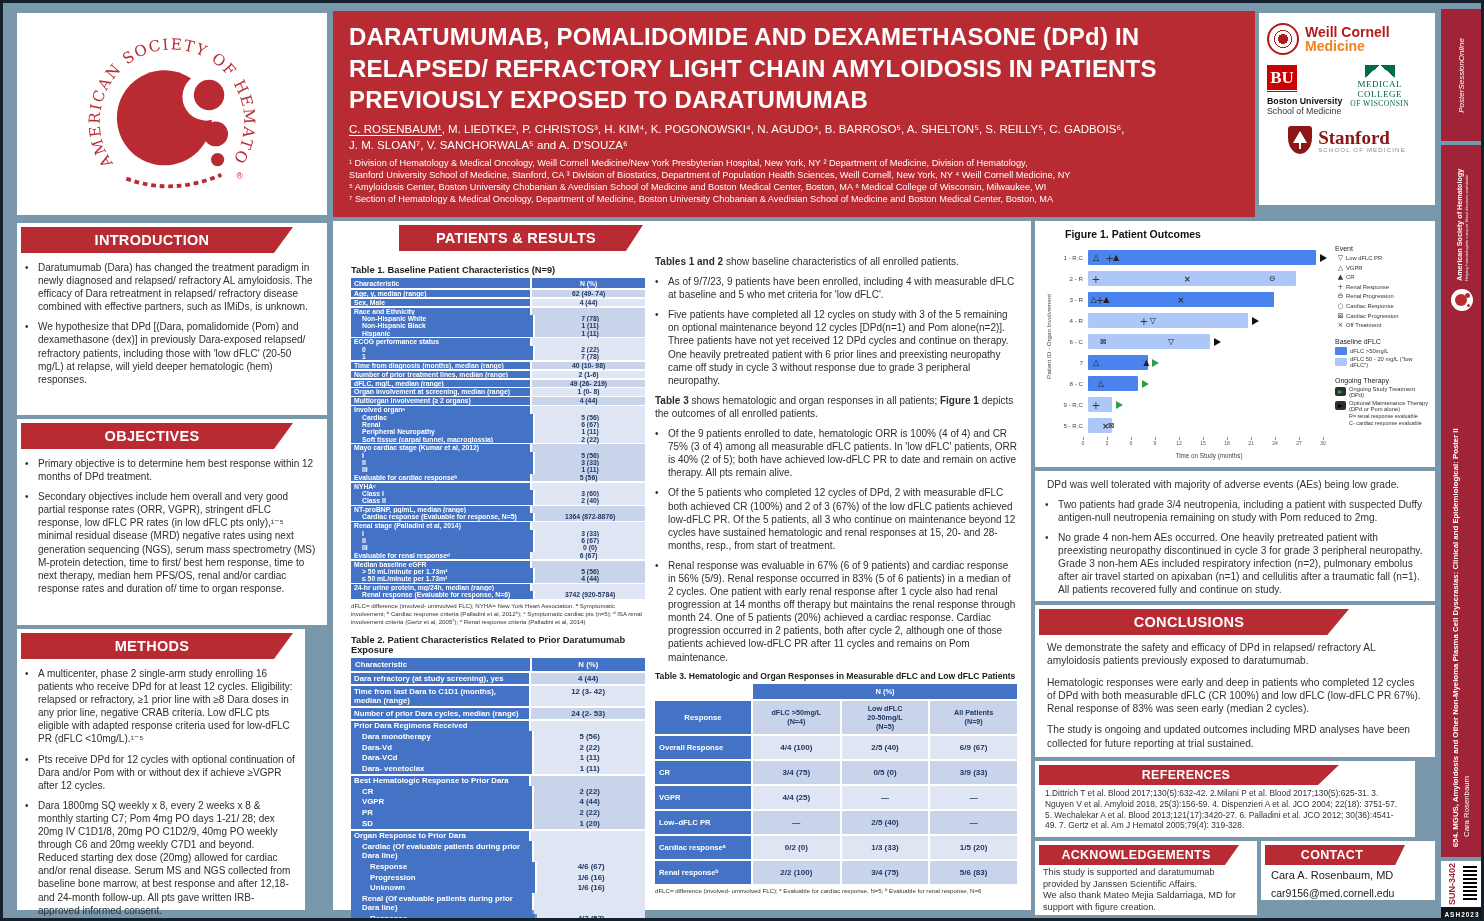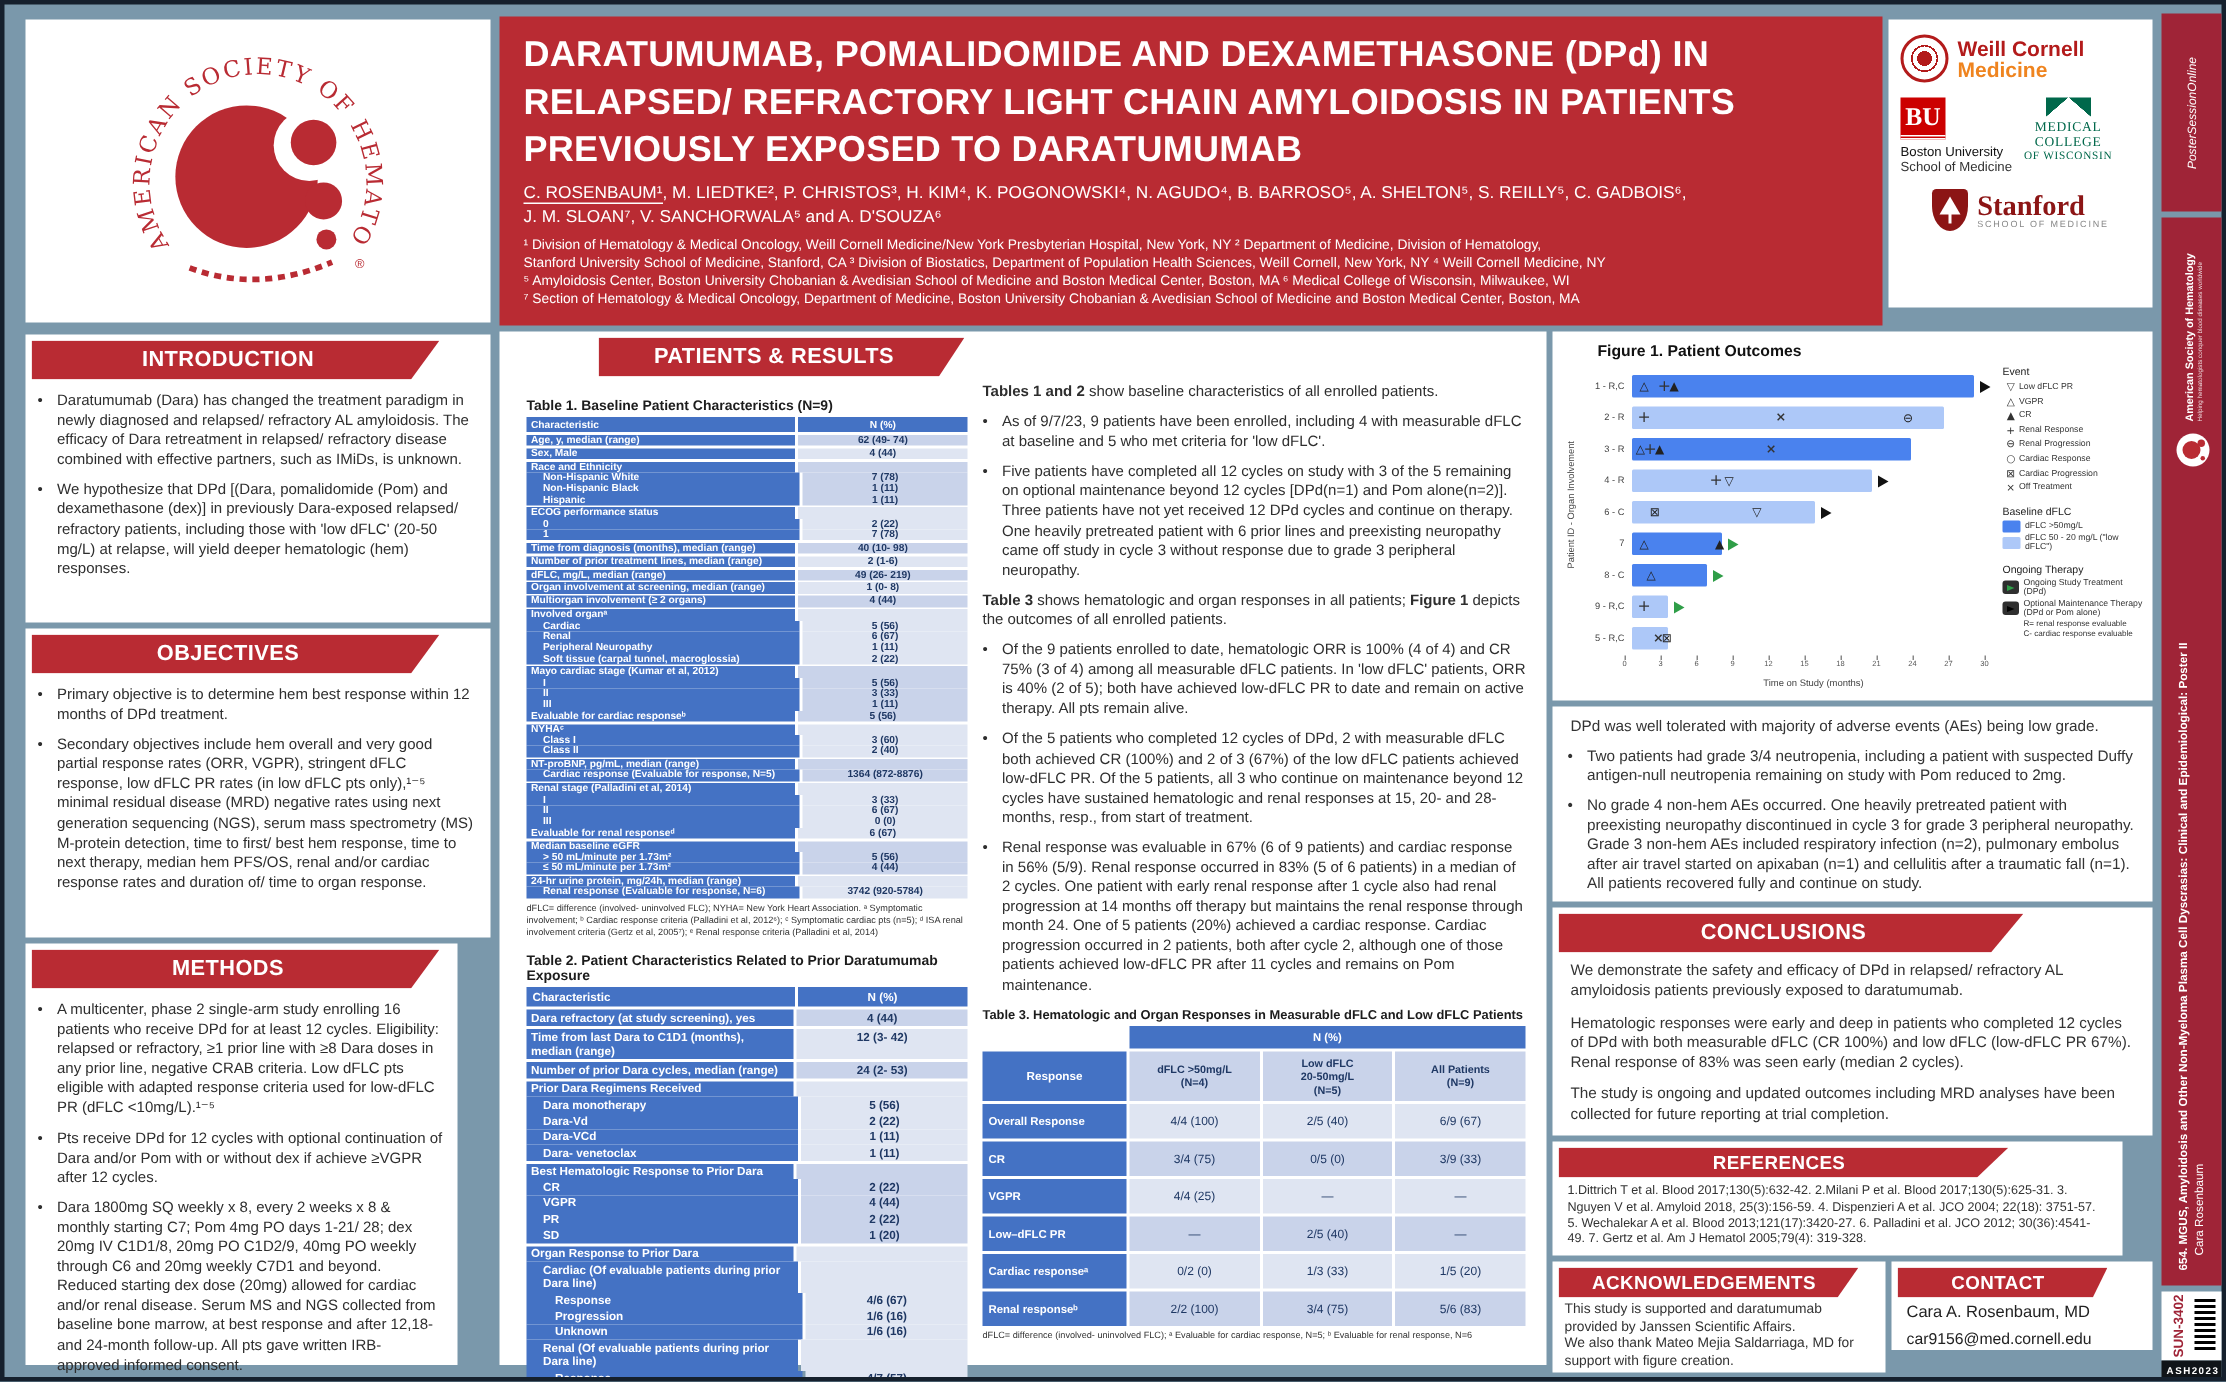--- a/index.html
+++ b/index.html
@@ -31,21 +31,21 @@
 
   
   .weill{display:flex;align-items:center;gap:6px;margin-top:4px;}
   .weill .seal{width:32px;height:32px;border-radius:50%;border:2.5px solid #b31b1b;box-sizing:border-box;
     background:radial-gradient(circle,#b31b1b 0 5px,#fff 5px 8px,#b31b1b 8px 9px,#fff 9px);}
   .weill .wtxt{font-weight:bold;font-size:14px;line-height:1.02;}
   .weill .l1{color:#b31b1b;} .weill .l2{color:#ef841f;}
   .bu-mcw{display:flex;gap:8px;margin-top:10px;}
   .bu .busq{width:30px;height:28px;background:#cc0000;color:#fff;display:flex;align-items:center;justify-content:center;
     font-family:"Liberation Serif","DejaVu Serif",serif;font-weight:bold;font-size:17px;border-bottom:3px double #fff;box-sizing:border-box;}
-  .bu .bt1{font-size:8.8px;font-weight:normal;color:#111;margin-top:3px;}
+  .bu .bt1{font-size:8.8px;font-weight:bold;color:#111;margin-top:3px;}
   .bu .bt2{font-size:8.8px;color:#333;}
   .mcw{text-align:center;font-family:"Liberation Serif","DejaVu Serif",serif;color:#00684b;}
   .mcw .book{width:30px;height:13px;margin:0 auto 1px auto;background:
     linear-gradient(to bottom right,#00684b 49%,transparent 50%) left/50% 100% no-repeat,
     linear-gradient(to bottom left,#00684b 49%,transparent 50%) right/50% 100% no-repeat;}
   .mcw .m1{font-size:9px;letter-spacing:.5px;} .mcw .m2{font-size:9px;letter-spacing:.5px;} .mcw .m3{font-size:7.5px;letter-spacing:.5px;}
   .stanford{display:flex;align-items:center;justify-content:center;gap:6px;margin-top:10px;}
   .stanford .shield{width:24px;height:28px;background:#8c1515;border-radius:3px 3px 50% 50%/3px 3px 60% 60%;position:relative;}
   .stanford .tree{position:absolute;left:50%;top:5px;transform:translateX(-50%);width:0;height:0;
     border-left:7px solid transparent;border-right:7px solid transparent;border-bottom:12px solid #fff;}
@@ -107,21 +107,21 @@
 
   
   .t3row{display:grid;grid-template-columns:96px 1fr 1fr 1fr;gap:2px;margin-top:2px;}
   .t3row.span{grid-template-columns:96px 1fr;}
   .t3cell{box-sizing:border-box;display:flex;flex-direction:column;justify-content:center;}
   .t3corner{background:transparent;}
   .t3nph{background:#4472c4;color:#fff;font-weight:bold;font-size:7.5px;text-align:center;padding:3px;}
   .t3resp{background:#4472c4;color:#fff;font-weight:bold;font-size:7.8px;align-items:center;padding:4px;}
   .t3ch{background:#c9d3ea;color:#1f3864;font-weight:bold;font-size:7.2px;text-align:center;align-items:center;padding:3px 2px;line-height:1.25;}
   .t3lbl{background:#4472c4;color:#fff;font-weight:bold;font-size:7.6px;padding:7px 4px;justify-content:center;}
-  .t3val{color:#1f3864;font-weight:normal;font-size:8px;align-items:center;padding:7px 2px;}
+  .t3val{color:#1f3864;font-weight:bold;font-size:8px;align-items:center;padding:7px 2px;}
   .t3val.b1{background:#dfe5f2;} .t3val.b2{background:#c9d3ea;}
 
   
   #figure-panel{left:1032px;top:218px;width:400px;height:246px;}
   #fig-title{position:absolute;left:30px;top:7px;font-weight:bold;font-size:10.5px;color:#111;}
   #fig-ylabel{position:absolute;left:-32px;top:112px;transform:rotate(-90deg);font-size:6.2px;color:#444;width:90px;text-align:center;}
   #fig-rows{position:absolute;left:10px;top:26px;}
   .frow{display:flex;align-items:center;height:21px;}
   .flab{width:38px;text-align:right;padding-right:5px;font-size:6.2px;color:#444;flex:0 0 38px;}
   .ftrack{width:252px;height:21px;position:relative;flex:0 0 252px;}
@@ -884,21 +884,21 @@
         <span class="btxt">No grade 4 non-hem AEs occurred. One heavily pretreated patient with preexisting neuropathy discontinued in cycle 3 for grade 3 peripheral neuropathy. Grade 3 non-hem AEs included respiratory infection (n=2), pulmonary embolus after air travel started on apixaban (n=1) and cellulitis after a traumatic fall (n=1). All patients recovered fully and continue on study.</span>
       </div>
     </div>
 </div>
 
 <div class="panel" id="conclusions">
   <div class="banner c1banner" style="width:310px;">CONCLUSIONS</div>
   <div id="conclusions-body">
       <div class="cpar">We demonstrate the safety and efficacy of DPd in relapsed/ refractory AL amyloidosis patients previously exposed to daratumumab.</div>
       <div class="cpar">Hematologic responses were early and deep in patients who completed 12 cycles of DPd with both measurable dFLC (CR 100%) and low dFLC (low-dFLC PR 67%). Renal response of 83% was seen early (median 2 cycles).</div>
-      <div class="cpar">The study is ongoing and updated outcomes including MRD analyses have been collected for future reporting at trial completion.</div>
+      <div class="cpar">The study is ongoing and updated outcomes including MRD analyses have been collected for future reporting at trial sustained.</div>
     </div>
 </div>
 
 <div class="panel" id="references">
   <div class="banner c1banner sm-banner" style="width:300px;margin-bottom:3px;">REFERENCES</div>
   <div class="rtext">1.Dittrich T et al. Blood 2017;130(5):632-42. 2.Milani P et al. Blood 2017;130(5):625-31. 3. Nguyen V et al. Amyloid 2018, 25(3):156-59. 4. Dispenzieri A et al. JCO 2004; 22(18): 3751-57. 5. Wechalekar A et al. Blood 2013;121(17):3420-27. 6. Palladini et al. JCO 2012; 30(36):4541-49. 7. Gertz et al. Am J Hematol 2005;79(4): 319-328.</div>
 </div>
 
 <div class="panel" id="ack">
   <div class="banner c1banner sm-banner" style="width:200px;margin-bottom:2px;">ACKNOWLEDGEMENTS</div>

